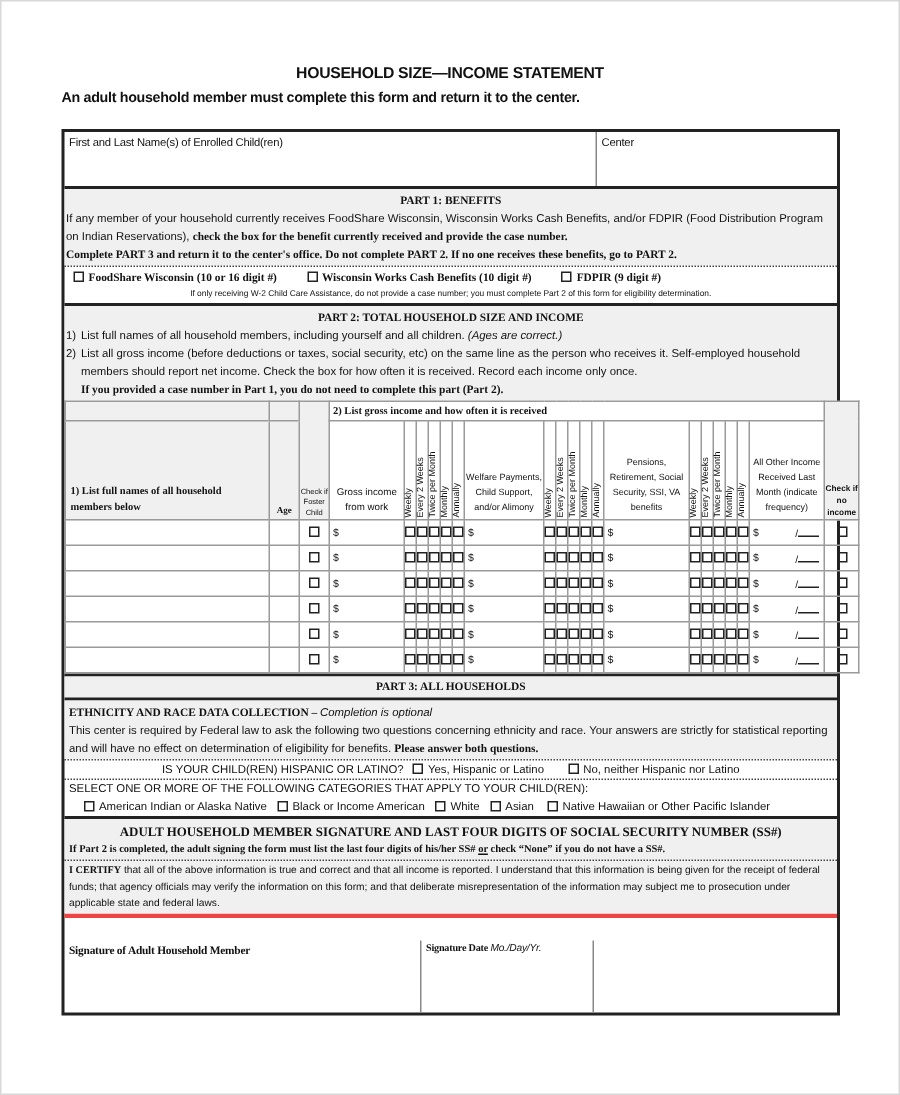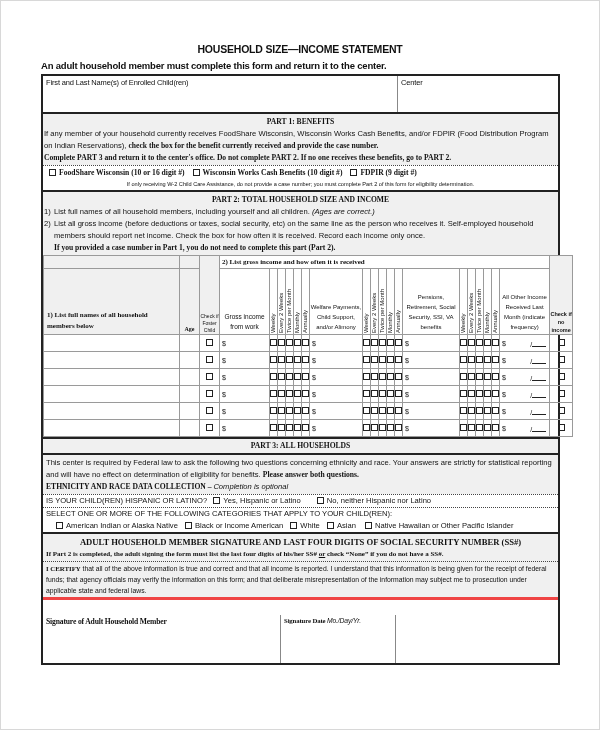--- a/index.html
+++ b/index.html
@@ -5,21 +5,21 @@
   * { box-sizing: border-box; }
   html, body { margin: 0; padding: 0; }
   body {
     width: 600px; height: 730px; background: #ffffff;
     font-family: "Liberation Sans", sans-serif; color: #111;
     position: relative; overflow: hidden;
   }
   .page-edge { position: absolute; inset: 0; border: 1px solid #d8d8d8; pointer-events: none; }
   .title { position: absolute; top: 43px; left: 0; width: 600px; text-align: center; font-size: 10.5px; font-weight: bold; letter-spacing: -0.2px; }
   .subtitle { position: absolute; top: 60px; left: 41px; font-size: 9.5px; font-weight: bold; letter-spacing: -0.2px; }
-  .form { position: absolute; left: 41px; top: 74px; width: 519px; border: 2px solid #222; }
+  .form { position: absolute; left: 41px; top: 86px; width: 519px; border: 2px solid #222; }
   .row { display: flex; border-bottom: 2px solid #222; }
   .cell { font-size: 7.5px; padding: 2px 3px; letter-spacing: -0.15px; }
   .gray { background: #f0f0f0; }
   .dotted { border-top: 1px dotted #444; }
   .center { text-align: center; }
   .bold { font-weight: bold; font-family: Liberation Serif, serif; }
   .it { font-style: italic; }
   .cb { display: inline-block; width: 7px; height: 7px; border: 1px solid #222; vertical-align: -1px; margin-right: 3px; }
   .cbt { display: inline-block; width: 7px; height: 7px; border: 1.5px solid #222; }
   .p { line-height: 12px; font-size: 7.6px; }
@@ -55,21 +55,21 @@
 
   <div class="row" style="flex-direction:column;">
     <div class="gray" style="padding:2px 1px 1px;">
       <div class="center bold p">PART 1:  BENEFITS</div>
       <div class="p">
         <span>If any member of your household currently receives FoodShare Wisconsin, Wisconsin Works Cash Benefits, and/or FDPIR (Food Distribution Program on Indian Reservations), </span><span class="bold">check the box for the benefit currently received and provide the case number.</span>
       </div>
       <div class="p bold">Complete PART 3 and return it to the center's office.  Do not complete PART 2. If no one receives these benefits, go to PART 2.</div>
     </div>
     <div class="dotted" style="padding:1px 6px;">
-      <div class="p bold" style="display:flex; gap:8px;">
+      <div class="p bold" style="display:flex; gap:20px;">
         <span><span class="cb"></span><span>FoodShare Wisconsin (10 or 16 digit  #)</span></span>
         <span><span class="cb"></span><span>Wisconsin Works Cash Benefits (10 digit #)</span></span>
         <span><span class="cb"></span><span>FDPIR (9 digit #)</span></span>
       </div>
       <div class="center" style="font-size:5.6px; line-height:10px;">If only receiving W-2 Child Care Assistance, do not provide a case number; you must complete Part 2 of this form for eligibility determination.</div>
     </div>
   </div>
 
   <div class="row" style="flex-direction:column; border-bottom:2px solid #222;">
     <div class="gray" style="padding:2px 1px 1px;">
@@ -329,24 +329,24 @@
       </tr>
     </tbody>
       </table>
   </div>
 
   <div class="row gray" style="justify-content:center;">
     <div class="bold p" style="padding:1px 0;">PART 3:  ALL HOUSEHOLDS</div>
   </div>
   <div class="row" style="flex-direction:column;">
     <div class="gray" style="padding:2px 3px 1px;">
+      <div class="p"><span class="bold">ETHNICITY AND RACE DATA COLLECTION – </span><span class="it">Completion is optional</span></div>
       <div class="p"><span>This center is required by Federal law to ask the following two questions concerning ethnicity and race.  Your answers are strictly for statistical reporting and will have no effect on determination of eligibility for benefits.  </span><span class="bold">Please answer both questions.</span></div>
-      <div class="p"><span class="bold">ETHNICITY AND RACE DATA COLLECTION – </span><span class="it">Completion is optional</span></div>
-    </div>
-    <div class="dotted p" style="padding:0 3px;">
+    </div>
+    <div class="dotted p" style="padding:0 3px;text-align:center;">
       <span>IS YOUR CHILD(REN)  HISPANIC OR LATINO?</span>
       <span style="margin-left:4px;"><span class="cb"></span><span>Yes, Hispanic or Latino</span></span>
       <span style="margin-left:14px;"><span class="cb"></span><span>No, neither Hispanic nor Latino</span></span>
     </div>
     <div class="dotted p" style="padding:0 3px;">
       <div>SELECT ONE OR MORE OF THE FOLLOWING CATEGORIES THAT APPLY TO YOUR CHILD(REN):</div>
       <div style="padding-left:10px;">
         <span><span class="cb"></span><span>American Indian or Alaska Native</span></span>
         <span style="margin-left:5px;"><span class="cb"></span><span>Black or Income American</span></span>
         <span style="margin-left:5px;"><span class="cb"></span><span>White</span></span>

